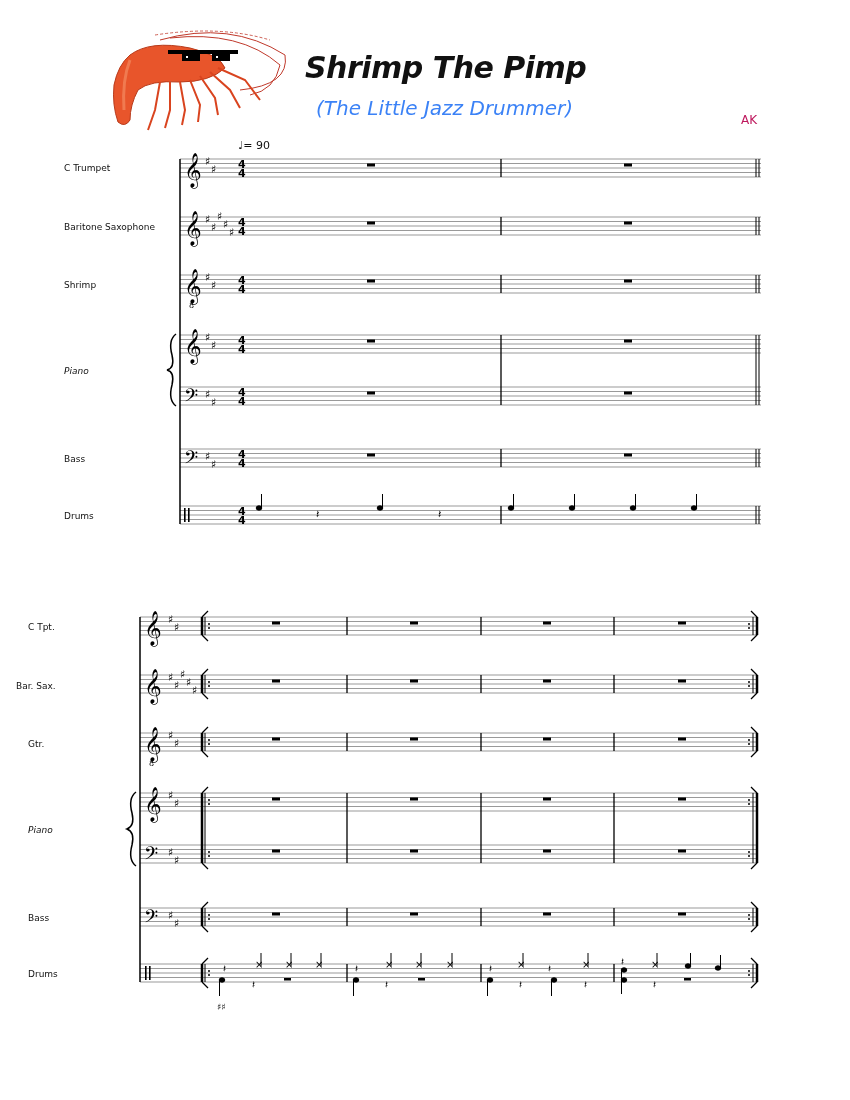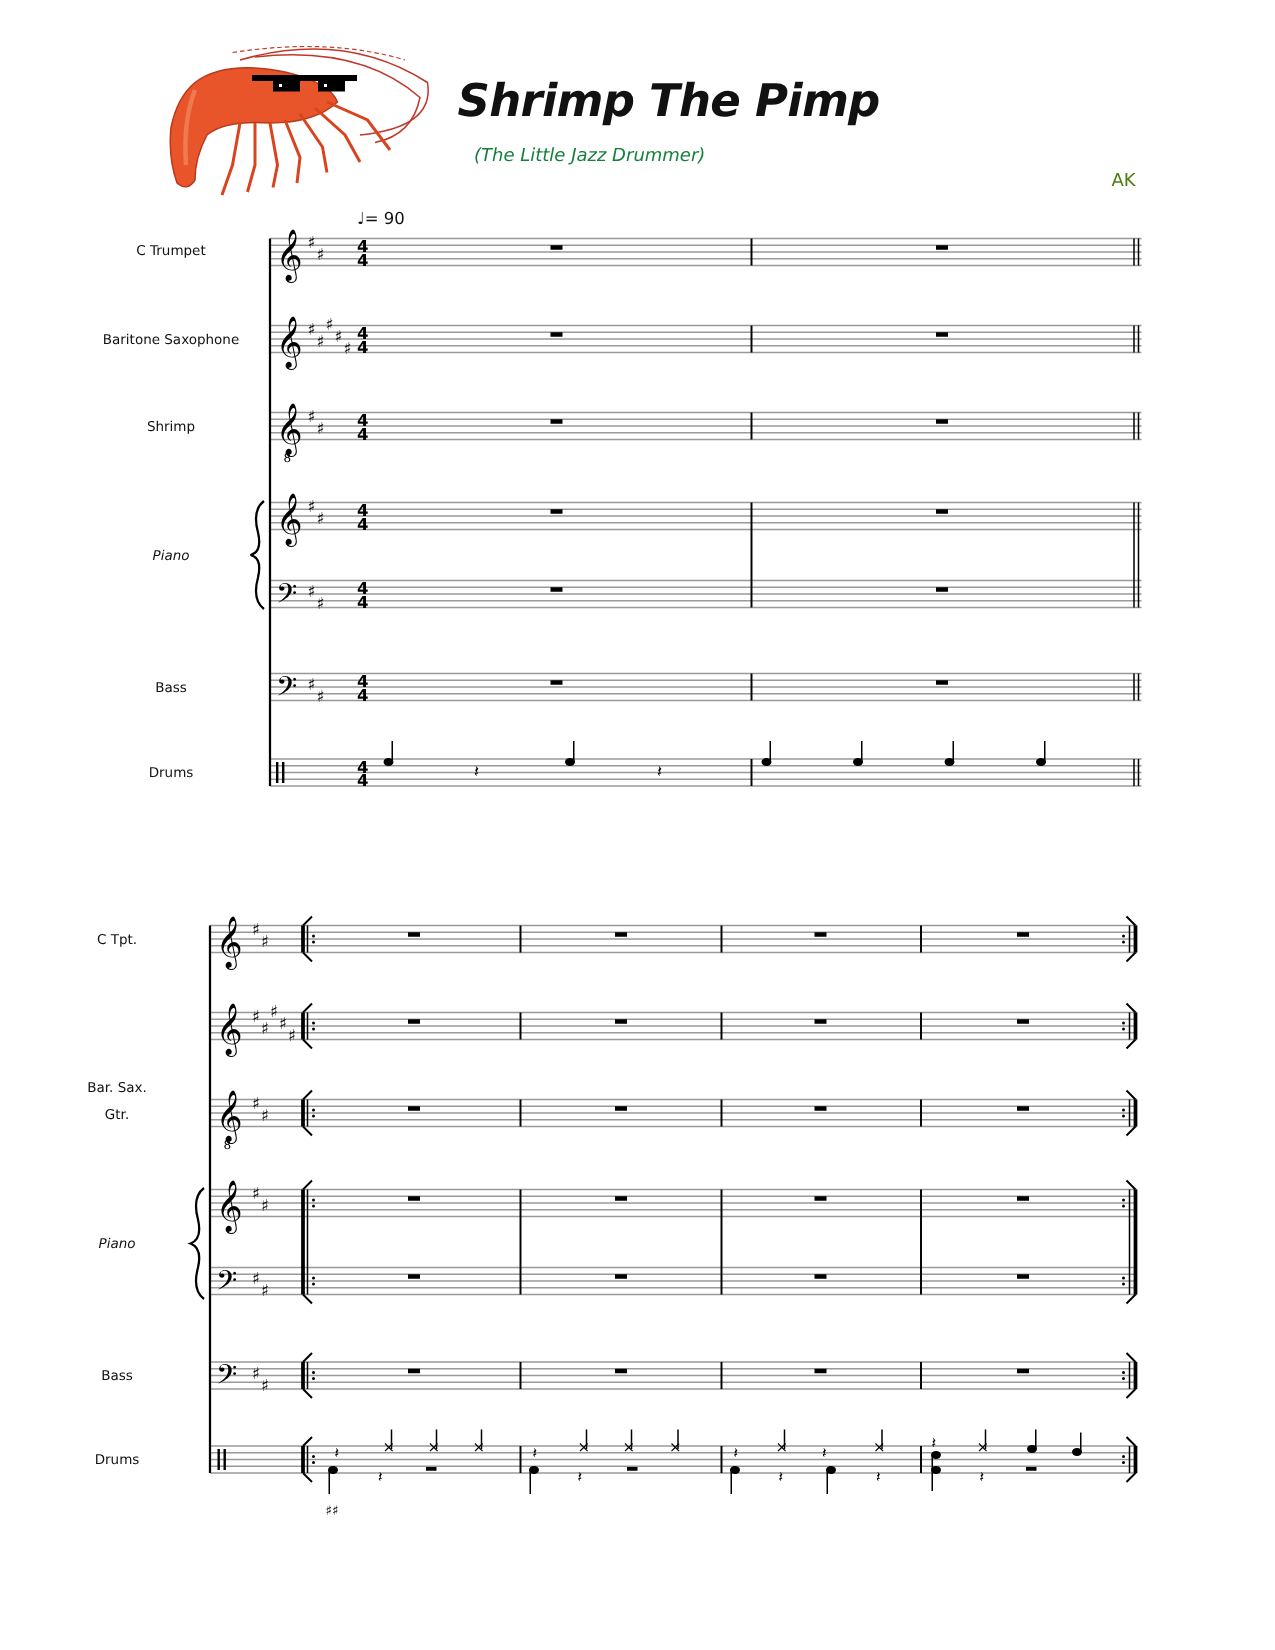--- a/index.html
+++ b/index.html
@@ -1,21 +1,21 @@
 <!DOCTYPE html>
 <html><head>
 <meta charset="utf-8">
 <style>
   html, body { margin: 0; padding: 0; background: #ffffff; }
   body { width: 850px; height: 1100px; position: relative; overflow: hidden; font-family: "DejaVu Sans", sans-serif; }
   .abs { position: absolute; }
   .title { left: 305px; top: 50px; font-size: 30px; font-weight: bold; color: #111; font-family: "DejaVu Sans", sans-serif; letter-spacing: -0.5px; font-style: italic; text-align: center; }
-  .subtitle { left: 316px; top: 96px; font-size: 12px; color: #15803d; font-style: italic; }
-  .composer { left: 741px; top: 113px; font-size: 12px; color: #4d7c0f; }
-  .inst { font-size: 9px; color: #111; text-align: center; width: 100px; font-family: "DejaVu Sans", sans-serif; }
+  .subtitle { left: 316px; top: 96px; font-size: 20px; color: #3b82f6; font-style: italic; }
+  .composer { left: 741px; top: 113px; font-size: 12px; color: #be185d; }
+  .inst { font-size: 9px; color: #111; text-align: left; width: 100px; font-family: "DejaVu Sans", sans-serif; }
   .inst.italic { font-style: italic; }
   .tempo { left: 238px; top: 139px; font-size: 11px; color: #111; text-align: center; }
   svg { position: absolute; left: 0; top: 0; }
   .shrimp { left: 100px; top: 10px; width: 200px; height: 125px; }
 </style>
 </head>
 <body>
 
 <div class="abs shrimp">
   <svg width="200" height="125" viewBox="0 0 200 125">
@@ -50,21 +50,21 @@
 <div class="abs tempo">♩= 90</div>
 
 <div class="abs inst" style="left:64px; top:163px;">C Trumpet</div>
 <div class="abs inst" style="left:64px; top:222px;">Baritone Saxophone</div>
 <div class="abs inst" style="left:64px; top:280px;">Shrimp</div>
 <div class="abs inst italic" style="left:64px; top:366px;">Piano</div>
 <div class="abs inst" style="left:64px; top:454px;">Bass</div>
 <div class="abs inst" style="left:64px; top:511px;">Drums</div>
 
 <div class="abs inst" style="left:28px; top:622px;">C Tpt.</div>
-<div class="abs inst" style="left:28px; top:681px;margin-top:40px;">Bar. Sax.</div>
+<div class="abs inst" style="left:16px; top:681px;">Bar. Sax.</div>
 <div class="abs inst" style="left:28px; top:739px;">Gtr.</div>
 <div class="abs inst italic" style="left:28px; top:825px;">Piano</div>
 <div class="abs inst" style="left:28px; top:913px;">Bass</div>
 <div class="abs inst" style="left:28px; top:969px;">Drums</div>
 
 <svg width="850" height="1100" viewBox="0 0 850 1100">
   <defs>
     <g id="staff5">
       <line x1="0" y1="0" x2="1" y2="0"></line>
     </g>

